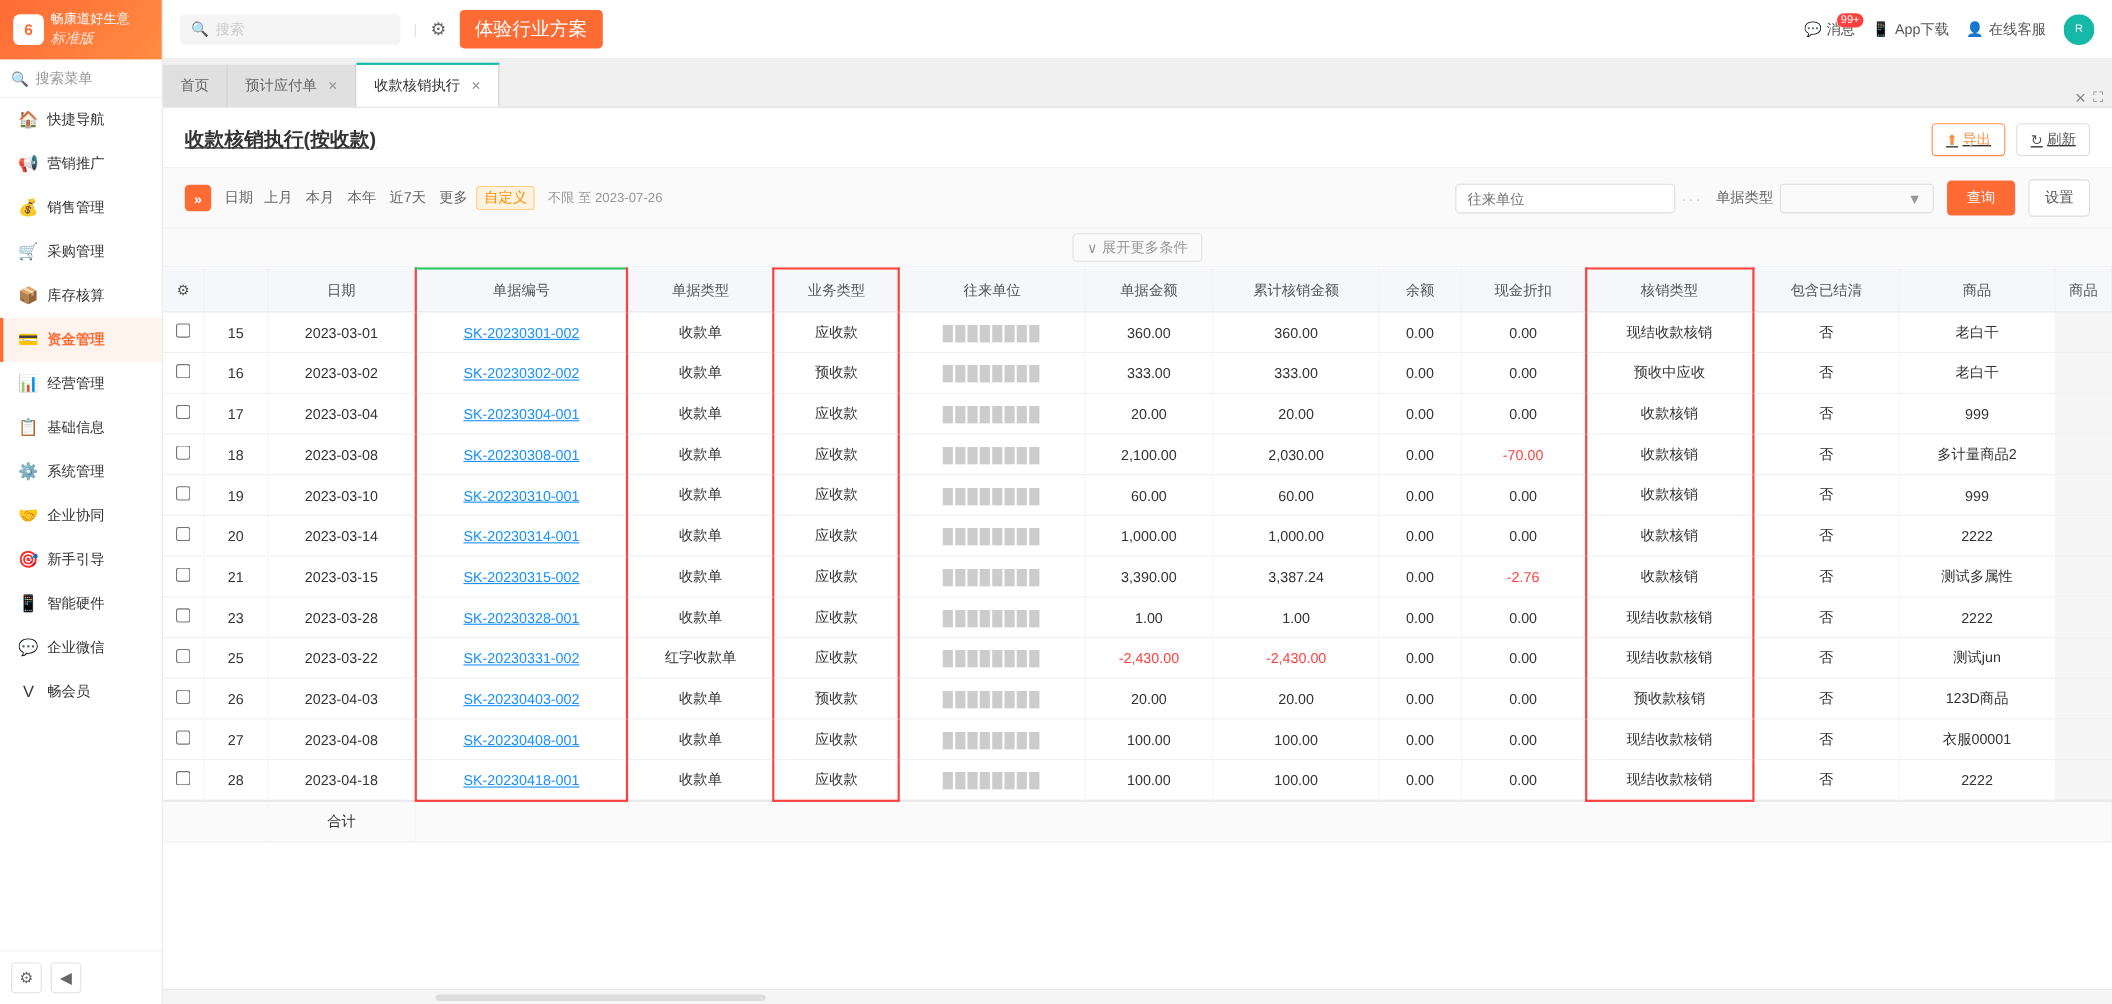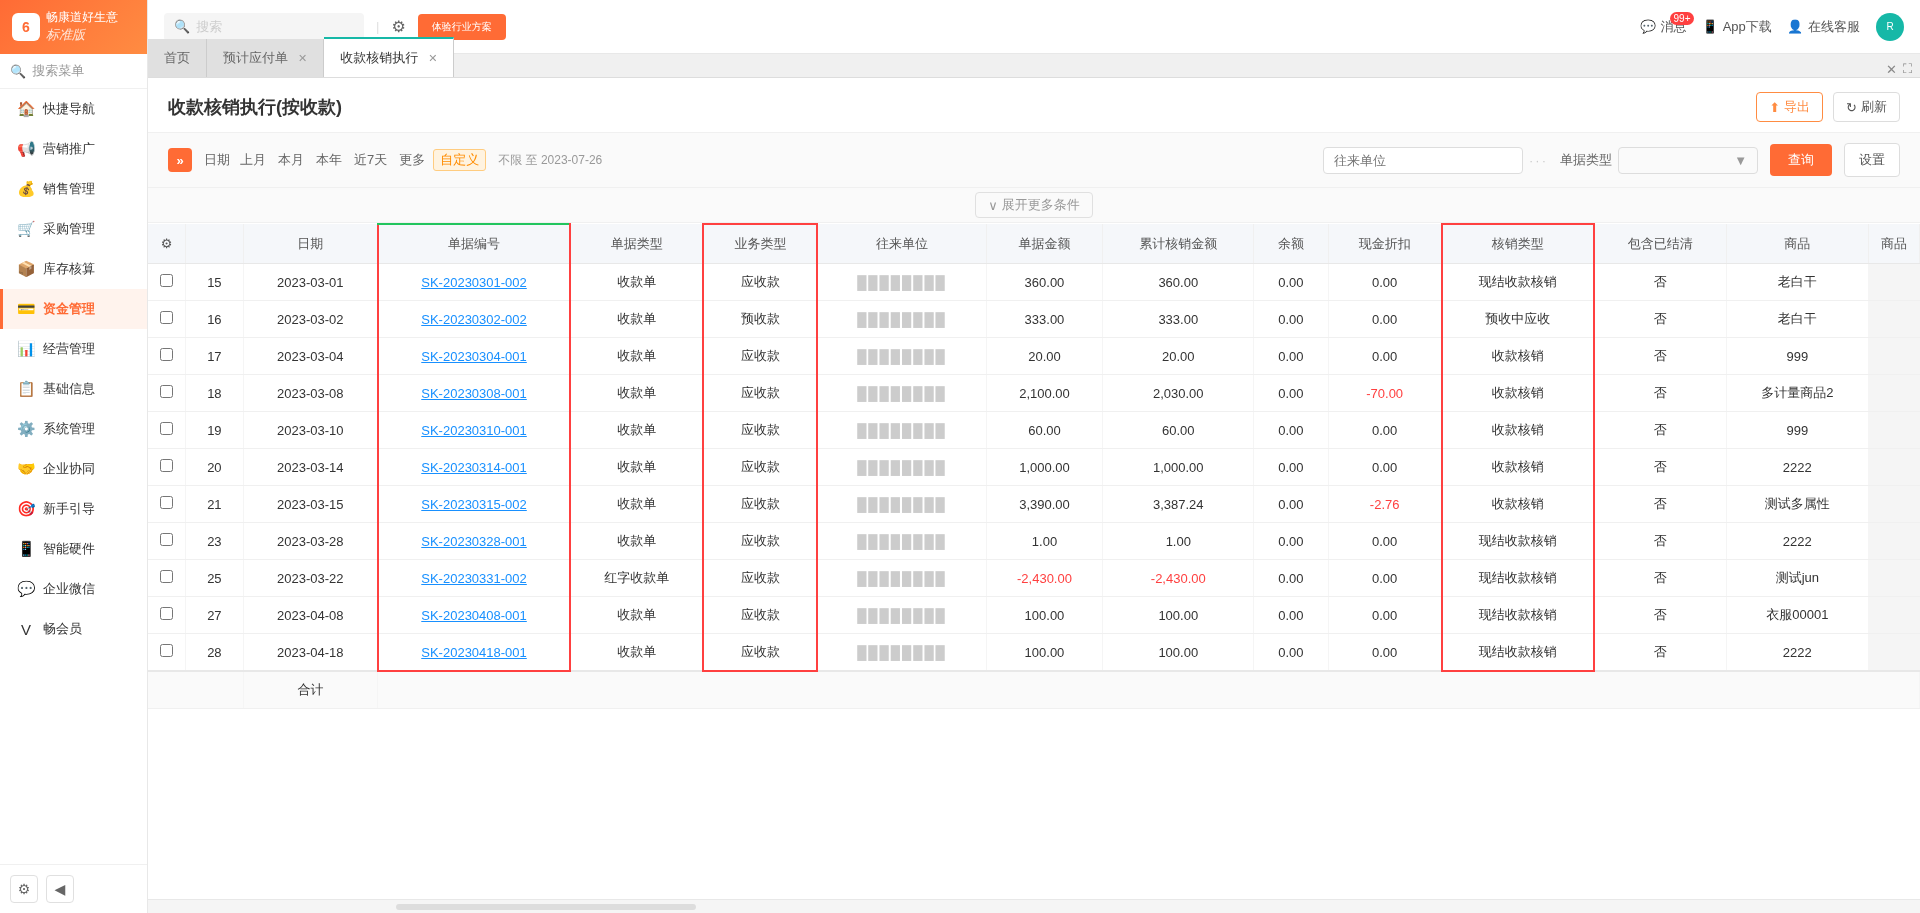--- a/index.html
+++ b/index.html
@@ -77,37 +77,37 @@
     .topbar-search {
       background: #f5f5f5; border-radius: 4px;
       padding: 5px 10px; display: flex; align-items: center; gap: 6px;
       color: #bbb; width: 200px;
     }
     .topbar-divider { color: #e0e0e0; }
     .topbar-gear { color: #666; font-size: 16px; cursor: pointer; }
     .topbar-industry-btn {
       background: #ff6b35; color: #fff;
       border: none; border-radius: 4px;
-      padding: 6px 14px; cursor: pointer; font-size: 10px;
+      padding: 6px 14px; cursor: pointer; font-size: 17px;
     }
     .topbar-spacer { flex: 1; }
     .topbar-actions { display: flex; align-items: center; gap: 16px; color: #555; }
     .topbar-actions .badge {
       position: absolute; top: -6px; right: -8px;
       background: #ff4040; color: #fff; font-size: 10px;
       border-radius: 8px; padding: 1px 4px;
     }
     .topbar-avatar {
       width: 28px; height: 28px; border-radius: 50%;
       background: #ddd; overflow: hidden;
     }
 
     
     .tabbar {
-      height: 24px;
+      height: 44px;
       background: #f0f0f0;
       display: flex; align-items: flex-end;
       padding: 0 0 0 0;
       border-bottom: 1px solid #ddd;
     }
     .tab {
       display: flex; align-items: center; gap: 6px;
       padding: 8px 16px;
       background: #e0e0e0; color: #666;
       border-right: 1px solid #ccc;
@@ -127,20 +127,21 @@
     
     .content {
       flex: 1; overflow: hidden; background: #fff;
       display: flex; flex-direction: column;
     }
 
     .page-header {
       padding: 14px 20px 10px;
       display: flex; align-items: center; justify-content: space-between;
       border-bottom: 1px solid #f0f0f0;
+      text-decoration: underline;
     }
     .page-title { font-size: 18px; font-weight: 600; color: #333; }
     .page-header-actions { display: flex; gap: 10px; }
     .btn-export {
       display: flex; align-items: center; gap: 4px;
       border: 1px solid #ff8c42; color: #ff8c42; background: #fff;
       border-radius: 4px; padding: 5px 12px; cursor: pointer;
     }
     .btn-refresh {
       display: flex; align-items: center; gap: 4px;
@@ -619,20 +620,37 @@
     <td class="negative">-2,430.00</td>
     <td>0.00</td>
     <td class="">0.00</td>
     <td class="td-group-3 td-group-3-end" style="border-left:2px solid #ff4040; border-right:2px solid #ff4040;">现结收款核销</td>
     <td>否</td>
     <td>测试jun</td>
     <td style="width:40px; padding:0; background:#f5f5f5; border-left:1px solid #e8e8e8;"></td>
   </tr>
             <tr>
     <td><input type="checkbox" style=""></td>
+    <td>26</td>
+    <td>2023-04-03</td>
+    <td class="td-group-1 td-group-1-end" style="border-left:2px solid #ff4040; border-right:2px solid #ff4040;"><a class="link-cell">SK-20230403-002</a></td>
+    <td>收款单</td>
+    <td class="td-group-2 td-group-2-end" style="border-left:2px solid #ff4040; border-right:2px solid #ff4040;">预收款</td>
+    <td style="color:#ccc; letter-spacing:2px">████████</td>
+    <td class="">20.00</td>
+    <td class="">20.00</td>
+    <td>0.00</td>
+    <td class="">0.00</td>
+    <td class="td-group-3 td-group-3-end" style="border-left:2px solid #ff4040; border-right:2px solid #ff4040;">预收款核销</td>
+    <td>否</td>
+    <td>123D商品</td>
+    <td style="width:40px; padding:0; background:#f5f5f5; border-left:1px solid #e8e8e8;"></td>
+  </tr>
+            <tr>
+    <td><input type="checkbox" style=""></td>
     <td>27</td>
     <td>2023-04-08</td>
     <td class="td-group-1 td-group-1-end" style="border-left:2px solid #ff4040; border-right:2px solid #ff4040;"><a class="link-cell">SK-20230408-001</a></td>
     <td>收款单</td>
     <td class="td-group-2 td-group-2-end" style="border-left:2px solid #ff4040; border-right:2px solid #ff4040;">应收款</td>
     <td style="color:#ccc; letter-spacing:2px">████████</td>
     <td class="">100.00</td>
     <td class="">100.00</td>
     <td>0.00</td>
     <td class="">0.00</td>

